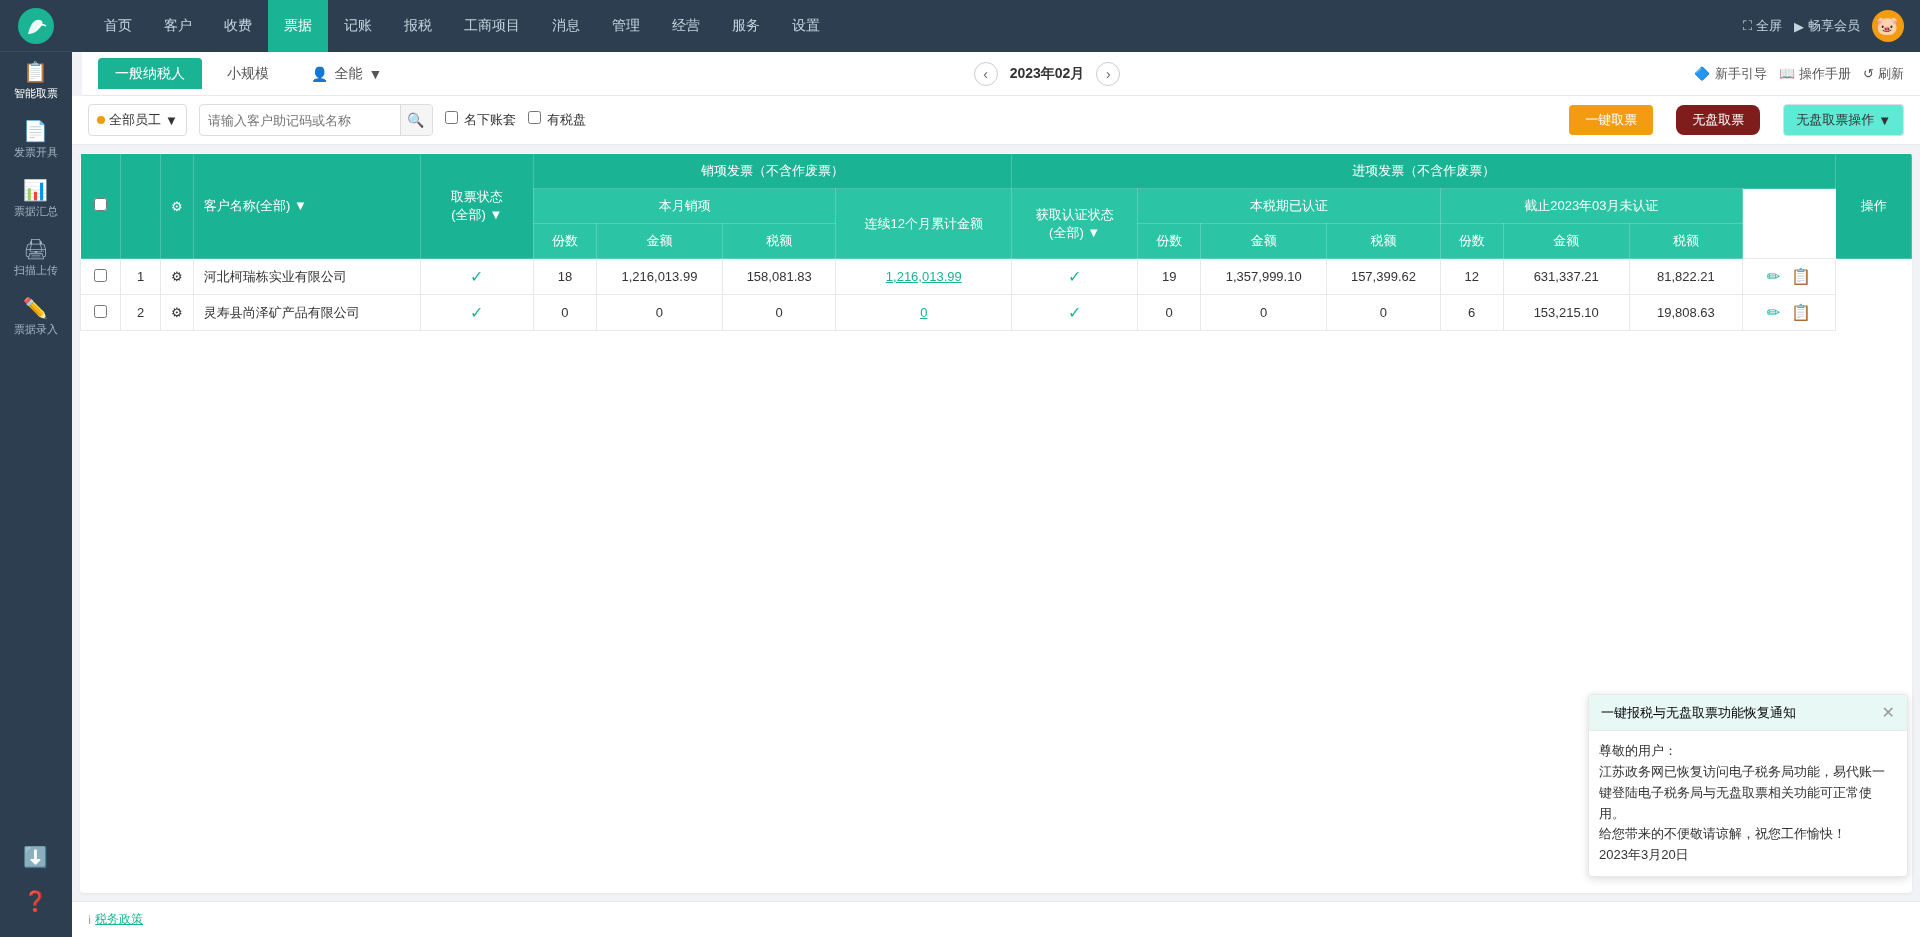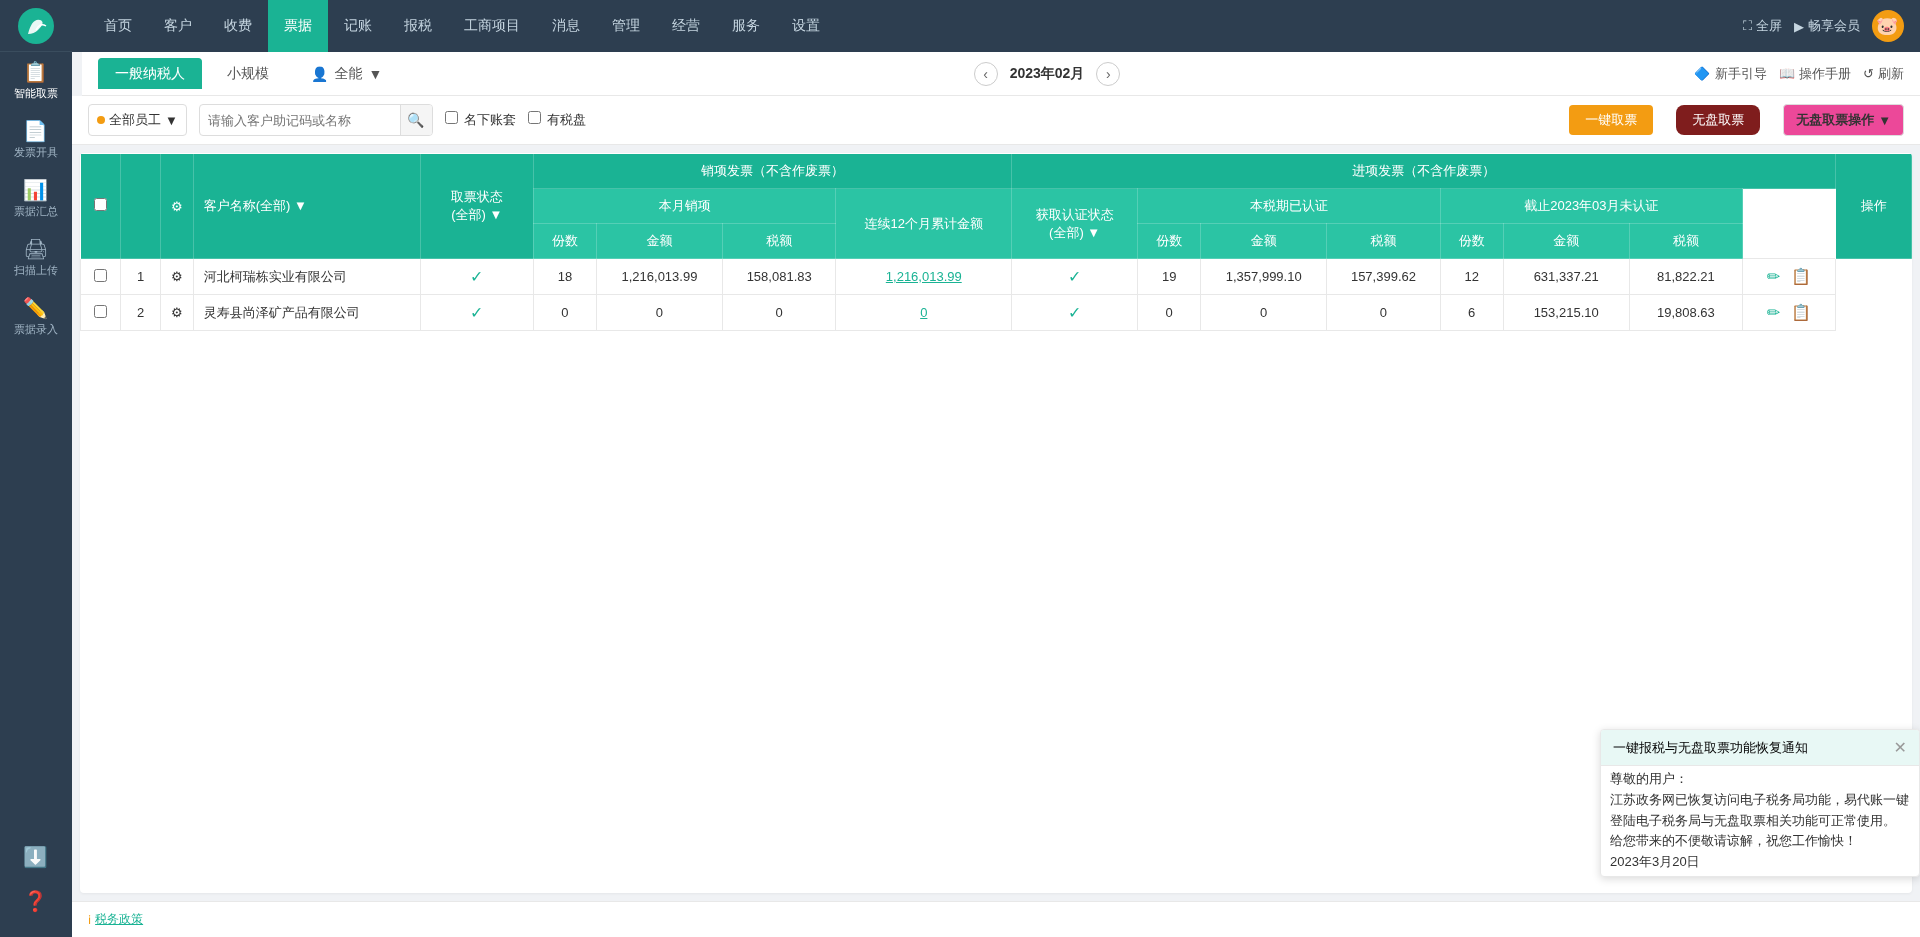--- a/index.html
+++ b/index.html
@@ -257,32 +257,31 @@
       background: #7f1d1d;
       color: #fff;
       border: none;
       border-radius: 8px;
       padding: 6px 16px;
       cursor: pointer;
       font-size: 13px;
       white-space: nowrap;
     }
     .btn-dropdown {
-      background: #ec4899;
+      background: #5eead4;
       color: #333;
       border: 1px solid #ddd;
       border-radius: 4px;
       padding: 6px 12px;
       cursor: pointer;
       font-size: 13px;
       display: flex;
       align-items: center;
       gap: 4px;
       white-space: nowrap;
-      font-weight: bold;
     }
 
     
     .table-area { flex: 1; overflow: auto; padding: 0; background: #fff; margin: 8px; border-radius: 4px; box-shadow: 0 1px 3px rgba(0,0,0,0.05); }
     .data-table { width: 100%; border-collapse: collapse; font-size: 13px; }
     .data-table th {
       background: #1ab394;
       color: #fff;
       padding: 8px 10px;
       text-align: center;
@@ -323,45 +322,44 @@
       cursor: pointer;
       color: #1ab394;
       font-size: 16px;
       padding: 0 4px;
     }
 
     
     .notification-popup {
       position: fixed;
       bottom: 60px;
-      right: 0;
+      right: 12px;
       width: 320px;
       background: #fff;
       border: 1px solid #e8e8e8;
       border-radius: 4px;
       box-shadow: 0 2px 8px rgba(0,0,0,0.15);
       z-index: 100;
       overflow: hidden;
     }
     .notification-popup-header {
       background: #e8f8f5;
       padding: 8px 12px;
       display: flex;
       justify-content: space-between;
       align-items: center;
       border-bottom: 1px solid #e8e8e8;
     }
     .notification-popup-body {
-      padding: 3px;
+      padding: 10px;
       font-size: 13px;
       color: #333;
       line-height: 1.6;
       max-height: 200px;
       overflow-y: auto;
-      margin-left: 6px;
     }
     .close-btn {
       background: none;
       border: none;
       cursor: pointer;
       color: #999;
       font-size: 16px;
     }
 
     

